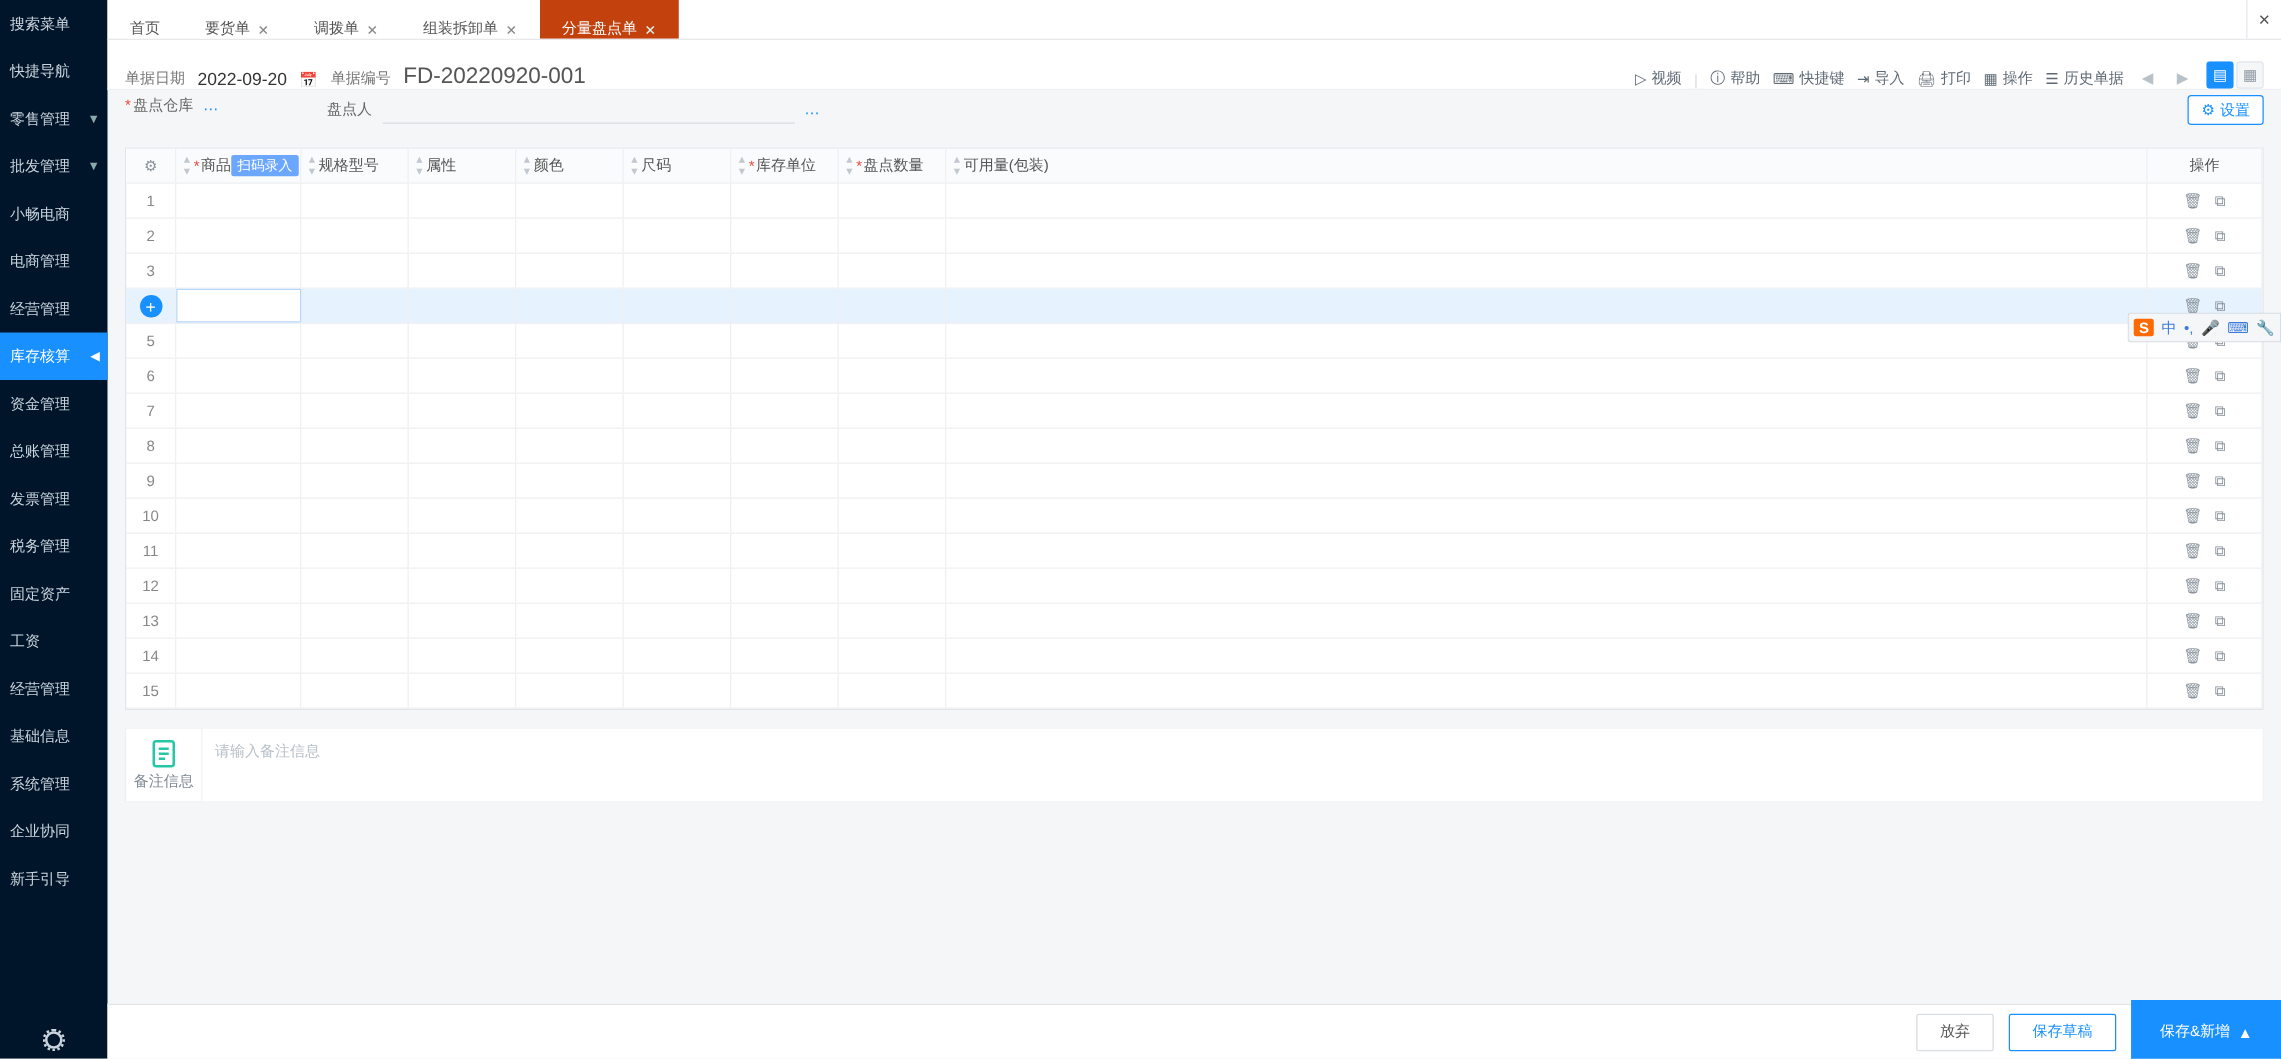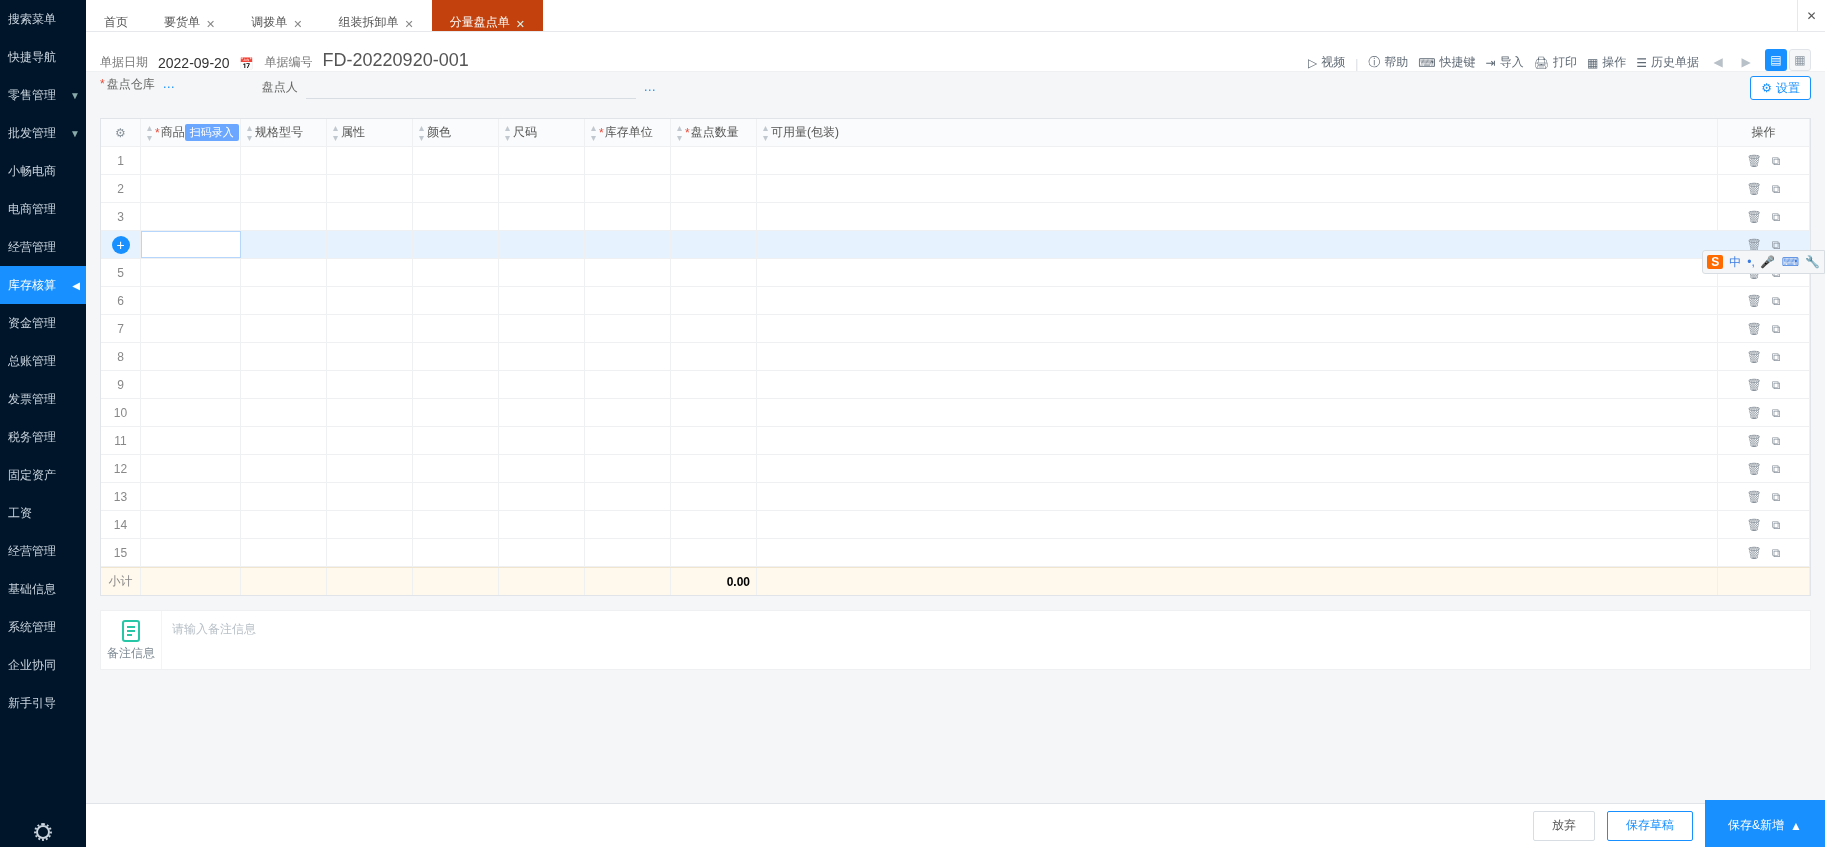--- a/index.html
+++ b/index.html
@@ -513,32 +513,20 @@
             <div class="td col-size"></div>
             <div class="td col-unit"></div>
             <div class="td col-qty"></div>
             <div class="td col-avail"></div>
             <div class="td col-act">
               <span class="act-icon">🗑</span>
               <span class="act-icon">⧉</span>
             </div>
           </div>
         </div>
-      <div class="tfoot">
-        <div class="td col-idx idx">小计</div>
-        <div class="td col-prod"></div>
-        <div class="td col-spec"></div>
-        <div class="td col-attr"></div>
-        <div class="td col-color"></div>
-        <div class="td col-size"></div>
-        <div class="td col-unit"></div>
-        <div class="td col-qty" style="justify-content:flex-end;font-weight:bold;">0.00</div>
-        <div class="td col-avail"></div>
-        <div class="td col-act"></div>
-      </div>
     </div>
 
     <div class="notes-area">
       <div class="notes-side">
         <svg class="notes-icon-svg" width="22" height="24" viewBox="0 0 22 24">
             <rect x="3" y="2" width="16" height="20" rx="2" fill="none" stroke="currentColor" stroke-width="2"></rect>
             <line x1="7" y1="8" x2="15" y2="8" stroke="currentColor" stroke-width="2"></line>
             <line x1="7" y1="12" x2="15" y2="12" stroke="currentColor" stroke-width="2"></line>
             <line x1="7" y1="16" x2="12" y2="16" stroke="currentColor" stroke-width="2"></line>
           </svg>

